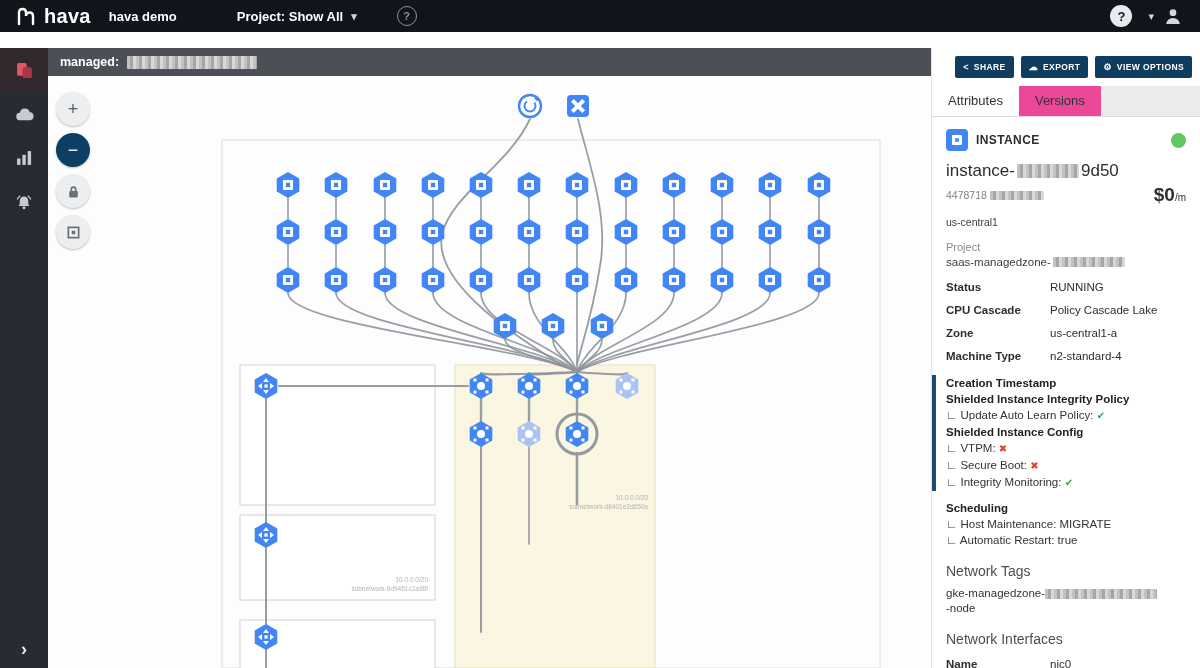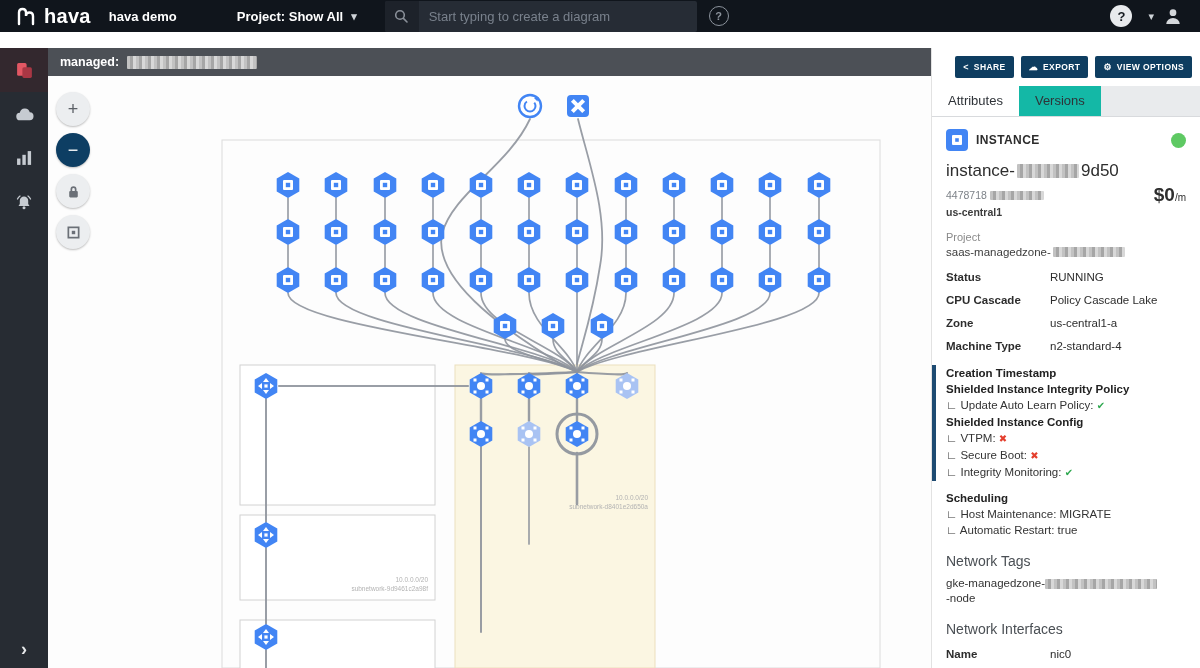--- a/index.html
+++ b/index.html
@@ -54,33 +54,33 @@
   .rightpanel{position:absolute;top:48px;right:0;width:268px;bottom:0;background:#fff;
               border-left:1px solid #e2e2e2;display:flex;flex-direction:column;z-index:25}
   .panel-actions{height:38px;display:flex;align-items:center;justify-content:flex-end;gap:7px;padding:0 8px;background:#fff}
   .pbtn{background:#0e3d60;color:#fff;border:none;border-radius:2px;font-size:8.5px;font-weight:bold;
         letter-spacing:.4px;padding:6px 8px;display:flex;align-items:center;gap:5px;cursor:pointer;
         font-family:"Liberation Sans",sans-serif}
   .pbtn .pbtn-ic{font-size:9px}
   .tabs{display:flex;background:#e9ebed;border-bottom:1px solid #d8dadd}
   .tab{padding:7px 16px 8px;font-size:13px;color:#2f3338;cursor:pointer}
   .tab.active{background:#fff}
-  .tab.versions{background:#14b8a6}
+  .tab.versions{background:#ec4899}
   .panel-body{flex:1;overflow:hidden;padding:8px 14px 0;position:relative}
 
   .inst-head{display:flex;align-items:center;gap:8px;margin-top:4px}
   .inst-label{font-size:12px;font-weight:bold;color:#2c2c2c;letter-spacing:.4px}
   .green-dot{width:15px;height:15px;border-radius:50%;background:#5ec963;margin-left:auto}
   .inst-name{margin-top:10px;font-size:17px;color:#2e2e2e;display:flex;align-items:center;gap:2px}
   .idrow{display:flex;margin-top:3px}
   .idtext{font-size:10.5px;color:#7d8288;display:flex;align-items:center;gap:3px}
   .price{margin-left:auto}
   .price .pv{font-size:19px;font-weight:bold;color:#2e2e2e}
   .price .pu{font-size:10px;color:#2e2e2e}
-  .region{font-size:10.5px;font-weight:bold;color:#3c3c3c;margin-top:0}
+  .region{font-size:10.5px;font-weight:normal;color:#3c3c3c;margin-top:10px}
   .proj-label{font-size:11px;color:#8a8a8a;margin-top:13px}
   .proj-value{font-size:11.5px;color:#3c3c3c;margin-top:3px;display:flex;align-items:center;gap:2px}
 
   .kvs{margin-top:13px}
   .kv{display:flex;margin:11px 0}
   .kv-l{width:104px;font-size:11.5px;font-weight:bold;color:#2d2d2d;flex:none}
   .kv-v{font-size:11.5px;color:#2d2d2d}
 
   .detail-bordered{margin-top:13px;margin-left:-14px;border-left:4px solid #1e4b72;padding-left:10px}
   .detail-plain{margin-top:9px}
@@ -107,29 +107,20 @@
   <div class="brand">
     <svg width="24" height="24" viewBox="0 0 24 24">
       <path d="M5 20V8.5q0-3.5 3.5-3.5T12 8.5V12q0-3.5 3.5-3.5T19 12v8" stroke="#ffffff" stroke-width="2.4" fill="none" stroke-linecap="round"></path>
     </svg>
     <span class="brand-text">hava</span>
   </div>
   <div class="workspace">hava demo</div>
   <div class="project">
     <span>Project: Show All</span>
     <span class="caret">▾</span>
-  </div>
-  <div class="search">
-    <span class="search-ic">
-      <svg width="15" height="15" viewBox="0 0 15 15">
-          <circle cx="6" cy="6" r="4.3" fill="none" stroke="#8a9099" stroke-width="1.6"></circle>
-          <line x1="9.4" y1="9.4" x2="13" y2="13" stroke="#8a9099" stroke-width="1.6" stroke-linecap="round"></line>
-        </svg>
-    </span>
-    <input placeholder="Start typing to create a diagram" style="">
   </div>
   <div class="qmark">?</div>
   <div class="top-spacer"></div>
   <div class="help-circle">?</div>
   <span class="user-caret">▾</span>
   <span class="user-ic">
     <svg width="18" height="18" viewBox="0 0 16 16">
         <circle cx="8" cy="5" r="3" fill="#d4d7db"></circle>
         <path d="M2 15a6 5.2 0 0 1 12 0Z" fill="#d4d7db"></path>
       </svg>

